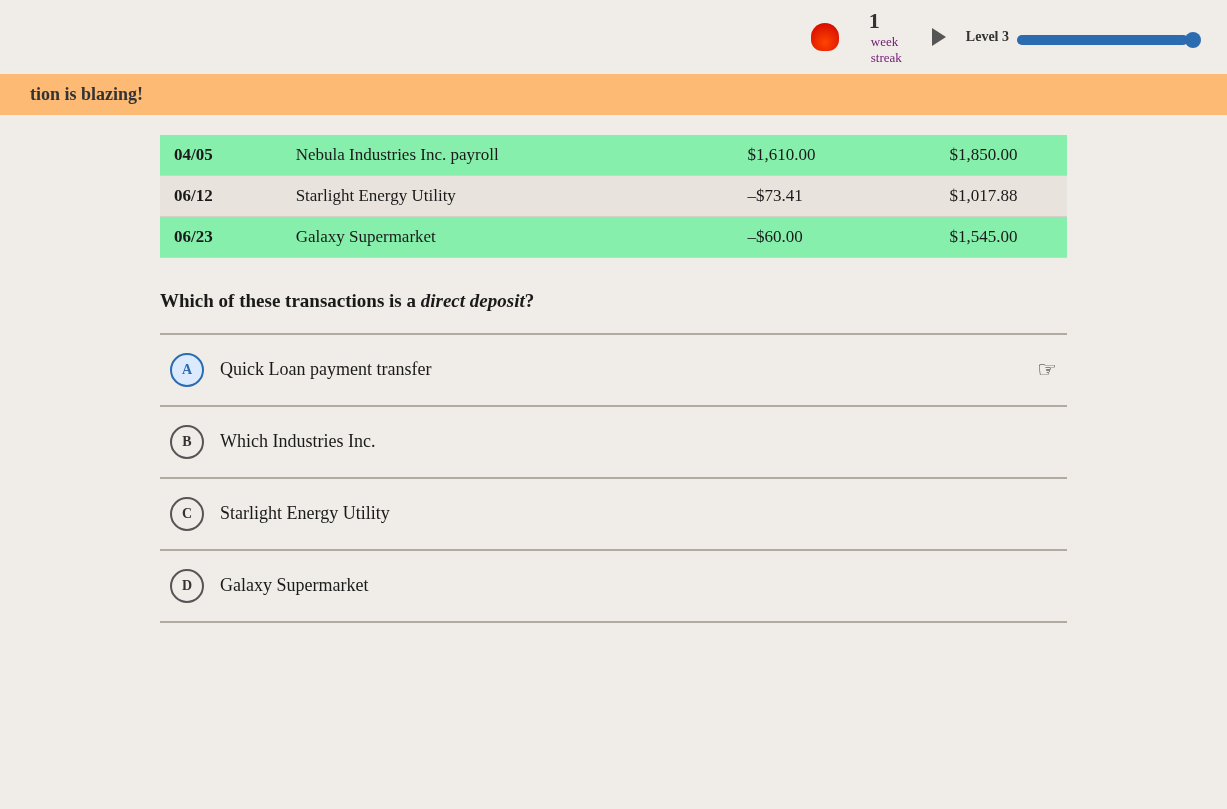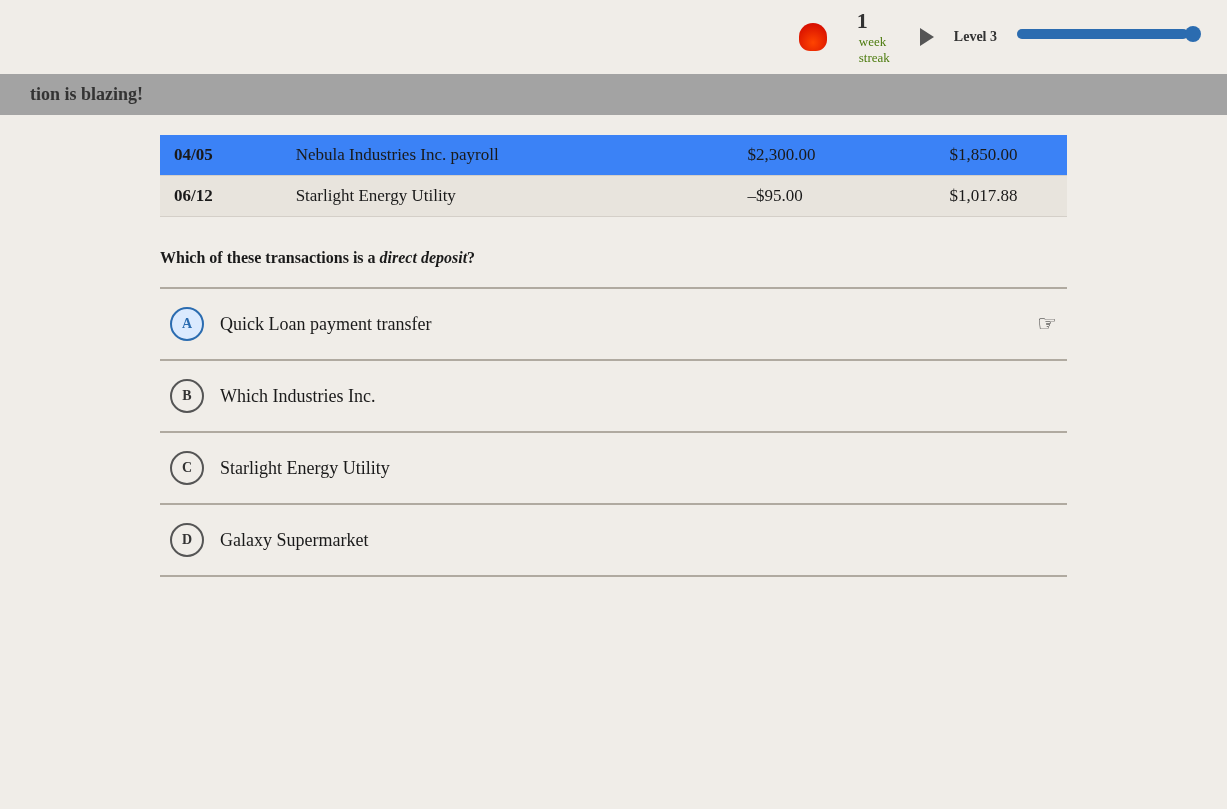--- a/index.html
+++ b/index.html
@@ -38,38 +38,38 @@
     }
 
     .streak-number {
       font-size: 22px;
       font-weight: bold;
       color: #333;
     }
 
     .streak-label {
       font-size: 13px;
-      color: #4d7c0f;
+      color: #701a75;
       margin-left: 24px;
     }
 
     .play-button {
       width: 0;
       height: 0;
       border-left: 14px solid #555;
       border-top: 9px solid transparent;
       border-bottom: 9px solid transparent;
       cursor: pointer;
       margin-left: 10px;
     }
 
     .level-bar-container {
       display: flex;
-      align-items: flex-start;
-      gap: 20px;
+      align-items: flex-end;
+      gap: 8px;
     }
 
     .level-label {
       font-size: 14px;
       font-weight: bold;
       color: #333;
     }
 
     .progress-bar-track {
       width: 180px;
@@ -99,21 +99,21 @@
     
     .main-content {
       padding: 20px 160px 20px 160px;
     }
 
     
     .transaction-table {
       width: 100%;
       border-collapse: collapse;
       margin-bottom: 30px;
-      background: #3b82f6;
+      background: #86efac;
     }
 
     .transaction-table tr {
       border-bottom: 1px solid #d4cfc8;
     }
 
     .transaction-table tr:nth-child(even) {
       background-color: #e8e4dd;
     }
 
@@ -144,21 +144,21 @@
     }
 
     .balance {
       color: #1a1a1a;
       font-weight: 400;
       text-align: center;
     }
 
     
     .question-text {
-      font-size: 16px;
+      font-size: 19px;
       font-weight: bold;
       margin-bottom: 18px;
       line-height: 1.4;
       color: #1a1a1a;
     }
 
     .question-text em {
       font-style: italic;
     }
 
@@ -206,21 +206,21 @@
 
     .answer-text {
       font-size: 18px;
       color: #1a1a1a;
     }
 
     .header-partial {
       display: flex;
       align-items: center;
       padding: 10px 30px;
-      background: #a3a3a3;
+      background: #fdba74;
       font-size: 20px;
       font-weight: bold;
       color: #333;
     }
 
     .header-partial .partial-text {
       font-size: 18px;
     }
   </style>
 </head>
@@ -248,28 +248,34 @@
   <span class="partial-text">tion is blazing!</span>
 </div>
 
 <div class="main-content">
 
   <table class="transaction-table">
     <tbody id="table-body">
     <tr>
           <td>04/05</td>
           <td>Nebula Industries Inc. payroll</td>
-          <td class="amount-positive">$2,300.00</td>
+          <td class="amount-positive">$1,610.00</td>
           <td class="balance">$1,850.00</td>
         </tr>
         <tr>
           <td>06/12</td>
           <td>Starlight Energy Utility</td>
-          <td class="amount-negative">–$95.00</td>
+          <td class="amount-negative">–$73.41</td>
           <td class="balance">$1,017.88</td>
+        </tr>
+        <tr>
+          <td>06/23</td>
+          <td>Galaxy Supermarket</td>
+          <td class="amount-negative">–$60.00</td>
+          <td class="balance">$1,545.00</td>
         </tr>
       </tbody>
   </table>
 
   <div class="question-text">
     <span>Which of these transactions is a </span><em>direct deposit</em><span>?</span>
   </div>
 
 
   <div class="answers-container" id="answers-container">

